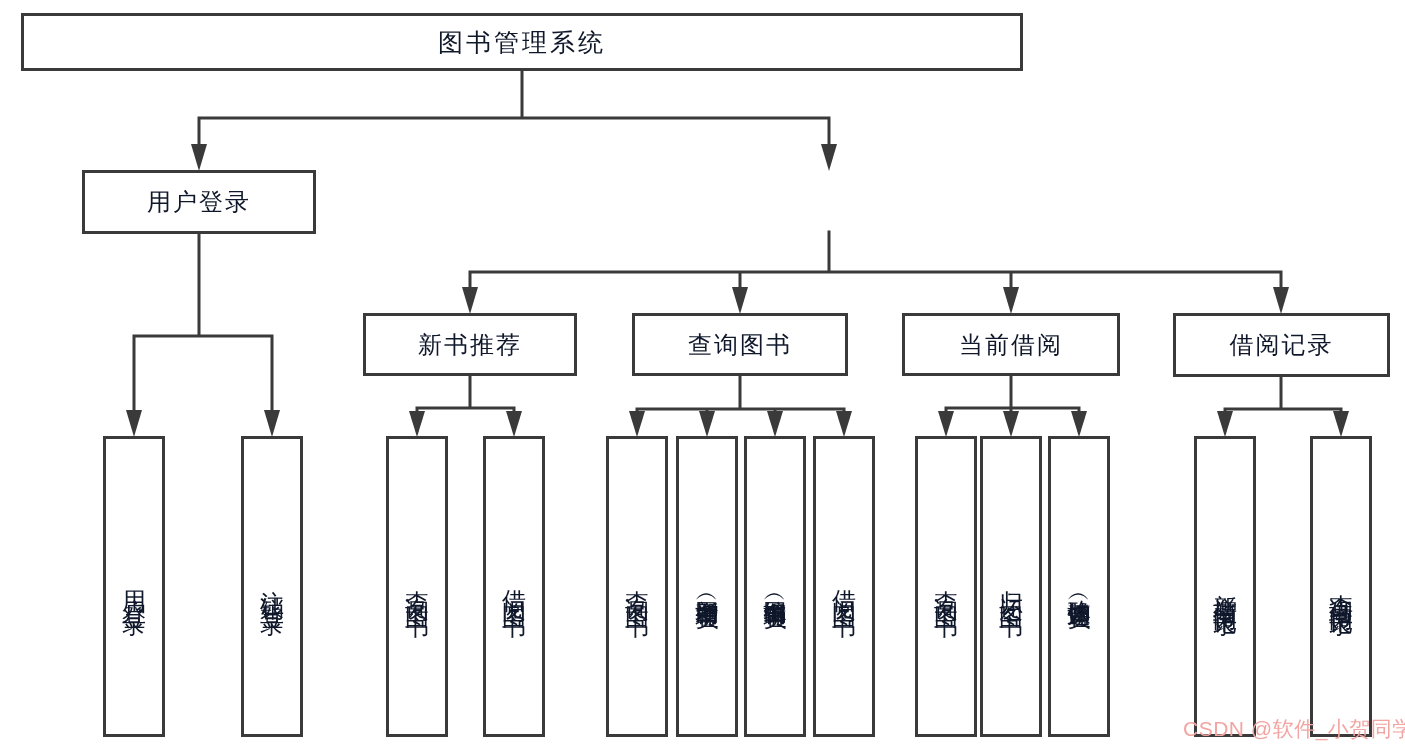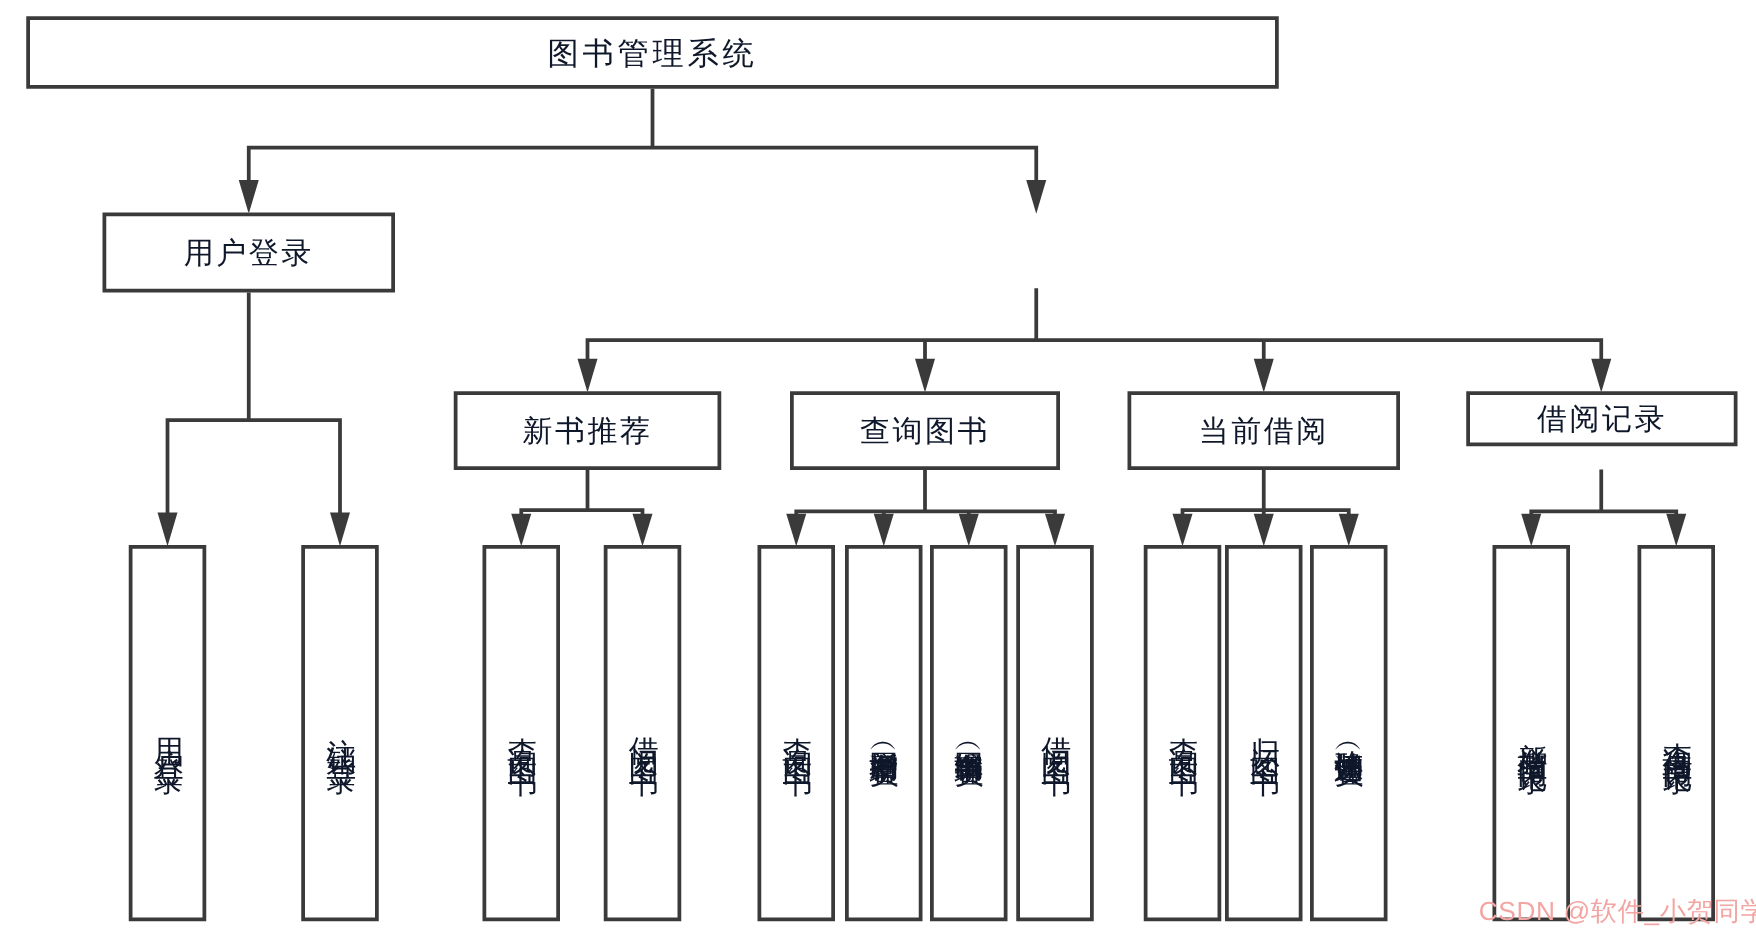--- a/index.html
+++ b/index.html
@@ -96,21 +96,21 @@
 
   <div class="node h" style="left:363px;top:313px;width:214px;height:63px">
     <span class="lbl">新书推荐</span>
   </div>
   <div class="node h" style="left:632px;top:313px;width:216px;height:63px">
     <span class="lbl">查询图书</span>
   </div>
   <div class="node h" style="left:902px;top:313px;width:218px;height:63px">
     <span class="lbl">当前借阅</span>
   </div>
-  <div class="node h" style="left:1173px;top:313px;width:217px;height:44px">
+  <div class="node h" style="left:1173px;top:313px;width:217px;height:64px">
     <span class="lbl">借阅记录</span>
   </div>
 
   <div class="node v" style="left:103px;top:436px;width:62px;height:301px">
     <span class="lbl">用户登录</span>
   </div>
   <div class="node v" style="left:241px;top:436px;width:62px;height:301px">
     <span class="lbl">注销登录</span>
   </div>
 

